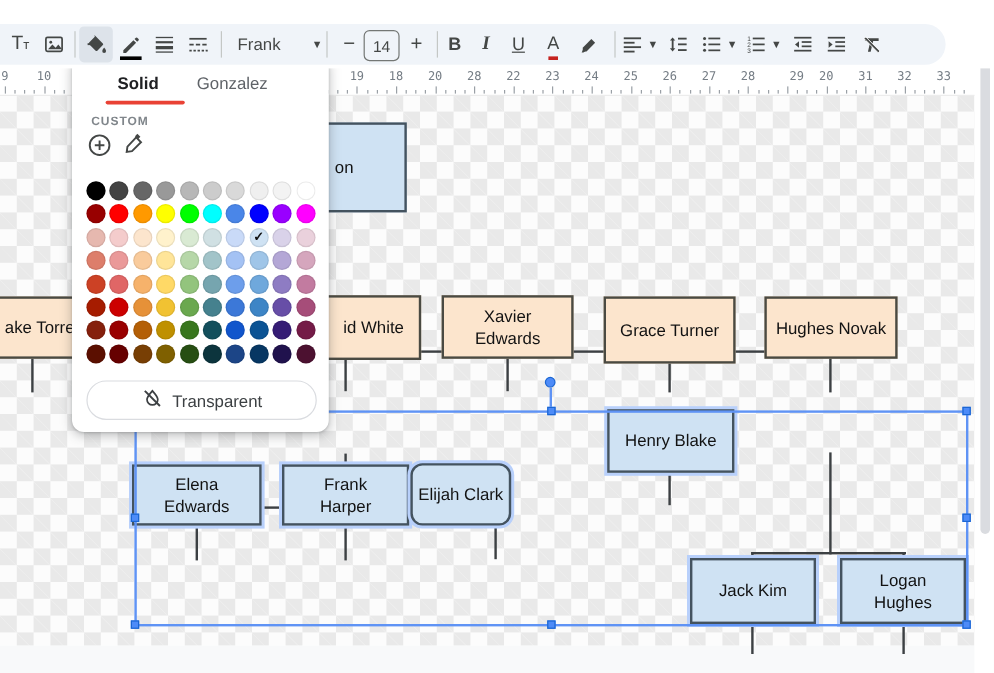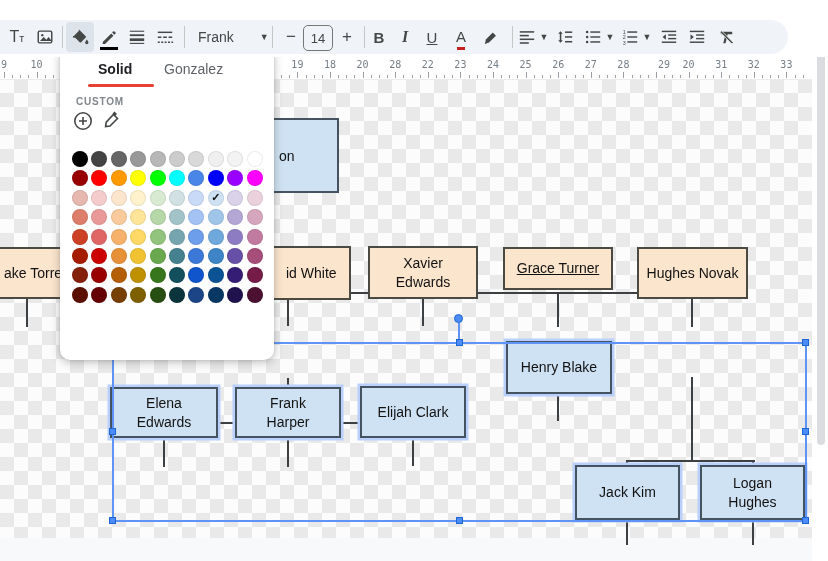--- a/index.html
+++ b/index.html
@@ -77,33 +77,33 @@
     <div class="connector" style="left: 691px; top: 292px; width: 2px; height: 35px;"></div>
     <div class="connector" style="left: 557px; top: 377px; width: 2px; height: 44px;"></div>
     <div class="connector" style="left: 691px; top: 377px; width: 2px; height: 85px;"></div>
     <div class="connector" style="left: 626px; top: 460px; width: 129px; height: 2px;"></div>
     <div class="connector" style="left: 626px; top: 460px; width: 2px; height: 85px;"></div>
     <div class="connector" style="left: 752px; top: 460px; width: 2px; height: 85px;"></div>
     <div class="connector" style="left: 287px; top: 378px; width: 2px; height: 89px;"></div>
     <div class="connector" style="left: 163px; top: 422px; width: 251px; height: 2px;"></div>
     <div class="connector" style="left: 163px; top: 422px; width: 2px; height: 45px;"></div>
     <div class="connector" style="left: 412px; top: 422px; width: 2px; height: 44px;"></div>
-    <div class="node node-blue" style="left: 228px; top: 118px; width: 111px; height: 75px;"><span class="frag" style="left: 49px;">on</span></div>
+    <div class="node node-blue" style="left: 228px; top: 102px; width: 111px; height: 75px;"><span class="frag" style="left: 49px;">on</span></div>
     <div class="node node-peach" style="left: -49px; top: 247px; width: 111px; height: 52px;"><span class="frag" style="left: 51px;">ake Torre</span></div>
     <div class="node node-peach" style="left: 241px; top: 246px; width: 110px; height: 54px;"><span class="frag" style="left: 43px;">id White</span></div>
     <div class="node node-peach" style="left: 368px; top: 246px; width: 110px; height: 53px;"><span>Xavier
 Edwards</span></div>
-    <div class="node node-peach" style="left: 503px; top: 247px; width: 110px; height: 43px; text-decoration: underline;"><span>Grace Turner</span></div>
+    <div class="node node-peach" style="left: 503px; top: 247px; width: 110px; height: 56px;"><span>Grace Turner</span></div>
     <div class="node node-peach" style="left: 637px; top: 247px; width: 111px; height: 52px;"><span>Hughes Novak</span></div>
     <div class="node node-blue node-sel" style="left: 506px; top: 341px; width: 106px; height: 53px;"><span>Henry Blake</span></div>
     <div class="node node-blue node-sel" style="left: 110px; top: 387px; width: 108px; height: 51px;"><span>Elena
 Edwards</span></div>
     <div class="node node-blue node-sel" style="left: 235px; top: 387px; width: 106px; height: 51px;"><span>Frank
 Harper</span></div>
-    <div class="node node-blue node-sel" style="left: 360px; top: 386px; width: 106px; height: 52px;"><span>Elijah Clark</span></div>
+    <div class="node node-blue node-sel" style="left: 342px; top: 386px; width: 84px; height: 52px; border-radius: 10px;"><span>Elijah Clark</span></div>
     <div class="node node-blue node-sel" style="left: 575px; top: 465px; width: 105px; height: 55px;"><span>Jack Kim</span></div>
     <div class="node node-blue node-sel" style="left: 700px; top: 465px; width: 105px; height: 55px;"><span>Logan
 Hughes</span></div>
     <div class="sel-line" style="left: 112px; top: 342px; width: 693px; height: 1.5px;"></div>
     <div class="sel-line" style="left: 112px; top: 520px; width: 693px; height: 1.5px;"></div>
     <div class="sel-line" style="left: 112px; top: 342px; width: 1.5px; height: 178px;"></div>
     <div class="sel-line" style="left: 805px; top: 342px; width: 1.5px; height: 178px;"></div>
     <div class="handle" style="left: 109px; top: 339px;"></div>
     <div class="handle" style="left: 455.5px; top: 339px;"></div>
     <div class="handle" style="left: 802px; top: 339px;"></div>
@@ -211,20 +211,29 @@
       <div class="swatch" style="background: rgb(102, 0, 0);"></div>
       <div class="swatch" style="background: rgb(120, 63, 4);"></div>
       <div class="swatch" style="background: rgb(127, 96, 0);"></div>
       <div class="swatch" style="background: rgb(39, 78, 19);"></div>
       <div class="swatch" style="background: rgb(12, 52, 61);"></div>
       <div class="swatch" style="background: rgb(28, 69, 135);"></div>
       <div class="swatch" style="background: rgb(7, 55, 99);"></div>
       <div class="swatch" style="background: rgb(32, 18, 77);"></div>
       <div class="swatch" style="background: rgb(76, 17, 48);"></div>
     </div>
+  <div id="transparent-btn">
+    <span>
+      <svg width="18" height="18" viewBox="0 0 20 20">
+          <path d="M10 3c2.5 3 5 5.2 5 8a5 5 0 0 1-10 0c0-2.8 2.5-5 5-8z" fill="none" stroke="#3c4043" stroke-width="1.6"></path>
+          <path d="M3 3l14 14" stroke="#3c4043" stroke-width="1.8"></path>
+        </svg>
+    </span>
+    <span>Transparent</span>
+  </div>
 </div>
 
 <div id="ruler">
     <div class="tick" style="left: 4px; height: 6px;"></div>
     <div class="tick" style="left: 12.15px; height: 3px;"></div>
     <div class="tick" style="left: 20.3px; height: 3px;"></div>
     <div class="tick" style="left: 28.45px; height: 3px;"></div>
     <div class="tick" style="left: 36.6px; height: 6px;"></div>
     <div class="tick" style="left: 44.75px; height: 3px;"></div>
     <div class="tick" style="left: 52.9px; height: 3px;"></div>

